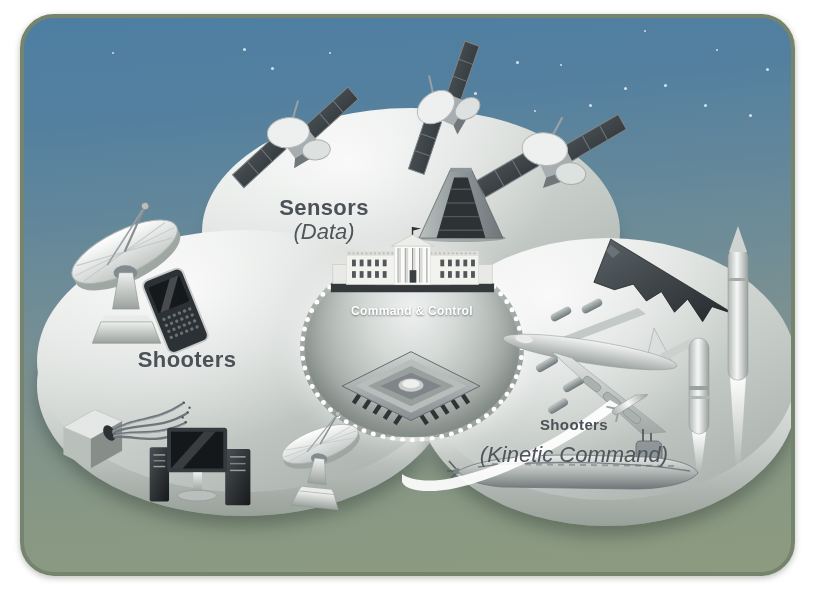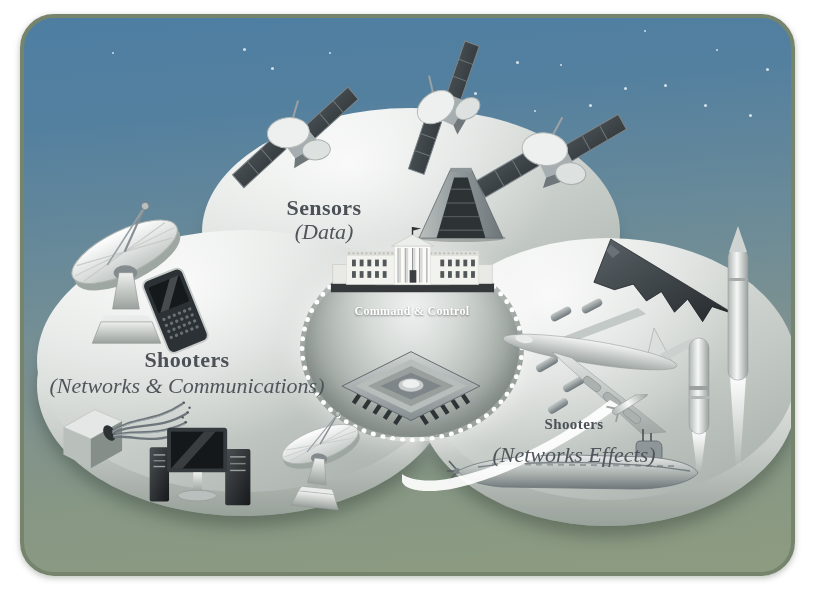--- a/index.html
+++ b/index.html
@@ -1,17 +1,17 @@
 <!DOCTYPE html>
 <html><head>
 <meta charset="utf-8">
 <style>
   html,body{margin:0;padding:0;background:#ffffff;}
   .canvas{position:relative;width:825px;height:593px;background:#ffffff;overflow:hidden;
-          font-family:Liberation Serif, serif;}
+          font-family:Liberation Sans, sans-serif;}
   .panel{position:absolute;left:20px;top:14px;width:775px;height:562px;
          border:4px solid #76846d;border-radius:34px;overflow:hidden;box-sizing:border-box;
          background:linear-gradient(175deg,#4d7ea2 0%,#54809f 18%,#6b8b98 42%,#7d9190 60%,#879784 80%,#8d9b80 100%);
          box-shadow:0 2px 6px rgba(90,100,85,.4);}
   .star{position:absolute;width:3px;height:3px;border-radius:50%;background:#e8f2f8;opacity:.85;}
   .disc-face,.disc-rim{position:absolute;border-radius:50%;}
   .disc-rim{background:linear-gradient(180deg,#aeb5b0 0%,#e6e9e6 42%,#c8cdc9 70%,#99a19b 100%);
             box-shadow:0 10px 16px rgba(35,45,40,.35);}
   .disc-face{background:radial-gradient(ellipse at 35% 22%,rgba(255,255,255,.8),rgba(255,255,255,0) 55%),
              linear-gradient(155deg,#f3f5f3 0%,#dde1de 30%,#c3c9c5 62%,#a8b0ab 95%);}
@@ -431,21 +431,20 @@
           <line x1="-2" y1="-3" x2="-8" y2="-9" stroke="#9aa19e" stroke-width="2"></line>
           <line x1="-2" y1="3" x2="-8" y2="9" stroke="#9aa19e" stroke-width="2"></line>
         </g>
       </svg>
     </div>
 
     <div class="region-label z-labels" style="left:210px;top:177px;width:180px">Sensors</div>
     <div class="region-sublabel z-labels" style="left:210px;top:201px;width:180px">(Data)</div>
 
     <div class="region-label z-labels" style="left:18px;top:329px;width:290px">Shooters</div>
-    <div class="region-sublabel z-labels" style="left:3px;top:355px;width:320px">(Networks &amp; Communications)</div>
 
     <div class="region-label z-labels" style="left:435px;top:398px;width:230px;font-size:15px">Shooters</div>
-    <div class="region-sublabel z-labels" style="left:435px;top:424px;width:230px">(Networks Effects)</div>
+    <div class="region-sublabel z-labels" style="left:435px;top:424px;width:230px">(Kinetic Command)</div>
 
     <div class="c2-label z-labels" style="left:283px;top:286px;width:210px">Command &amp; Control</div>
 
   </div>
 </div>
 
 </body></html>

